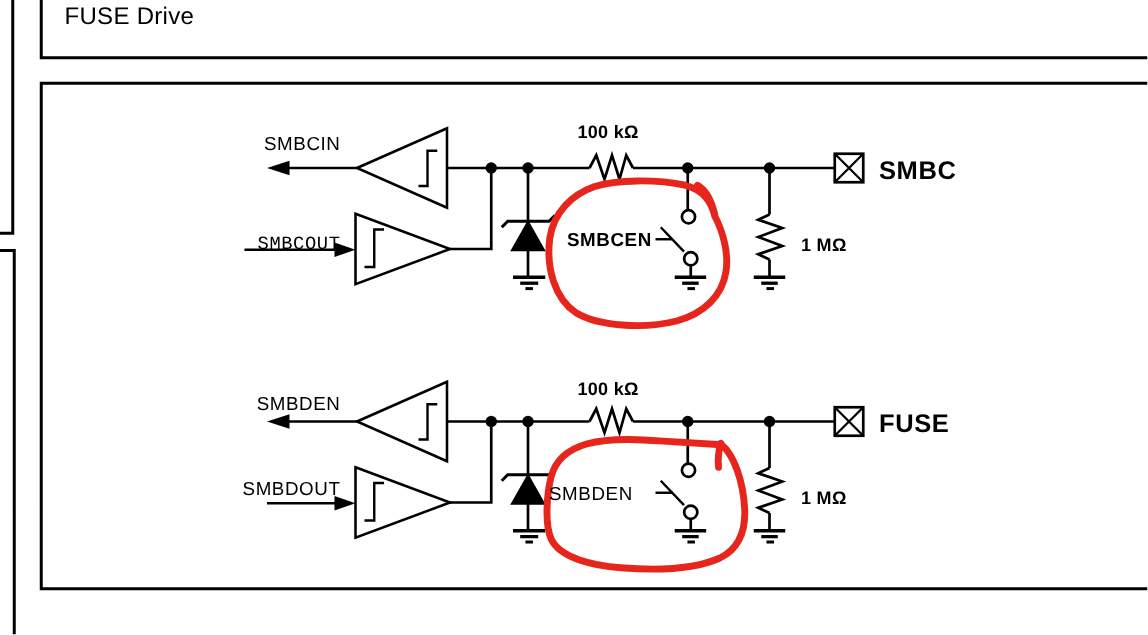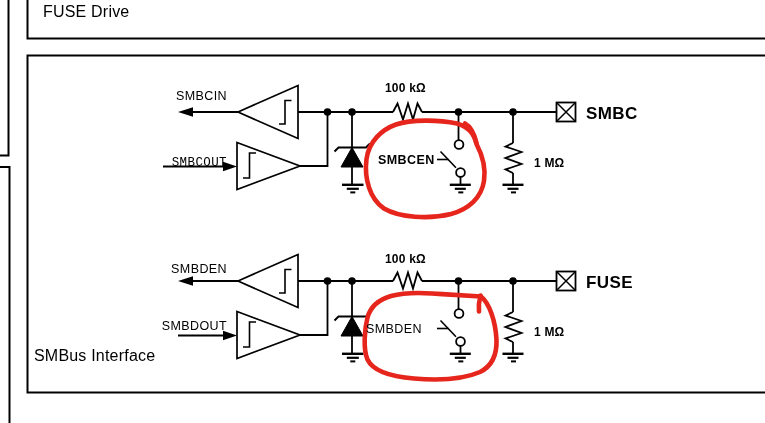--- a/index.html
+++ b/index.html
@@ -190,21 +190,20 @@
       <path stroke="#e6251c" d="M465,123.5 C470.5,126.5 474.5,134.5 476.5,143"></path>
       <path stroke="#e6251c" d="M481,296.5 C489,303 495.5,320 496.5,340 C497,355 492,366 480,372
                C463,379.5 438,380.5 414,378.5 C395,377 373.5,372 367.5,359.5
                C363,349.5 364.5,329 367.5,317.5 C370.5,306.5 379,299.5 391,296
                C403,292.8 418,292.5 432,293.5 C449,294.5 467,295.5 481,296.5 Z"></path>
       <path stroke="#e6251c" d="M480.5,295.5 C479,301 478.5,306.5 479,311.5"></path>
     </g>
   </svg>
 
   <span class="lbl title" style="left:43px;top:3px;">FUSE Drive</span>
-  <span class="lbl title" style="left:34px;top:347px;">SMBus Interface</span>
 
   <span class="lbl ra" style="right:538px;top:89px;">SMBCIN</span>
   <span class="lbl ra" style="right:538px;top:156px;font-family:Liberation Mono, monospace;">SMBCOUT</span>
   <span class="lbl val" style="left:385px;top:80.5px;">100 kΩ</span>
   <span class="lbl" style="left:378px;top:153px;font-weight:bold;">SMBCEN</span>
   <span class="lbl val" style="left:534px;top:155.5px;">1 MΩ</span>
   <span class="lbl pin" style="left:586px;top:104px;">SMBC</span>
 
   <span class="lbl ra" style="right:538px;top:262px;">SMBDEN</span>
   <span class="lbl ra" style="right:538px;top:319px;">SMBDOUT</span>

